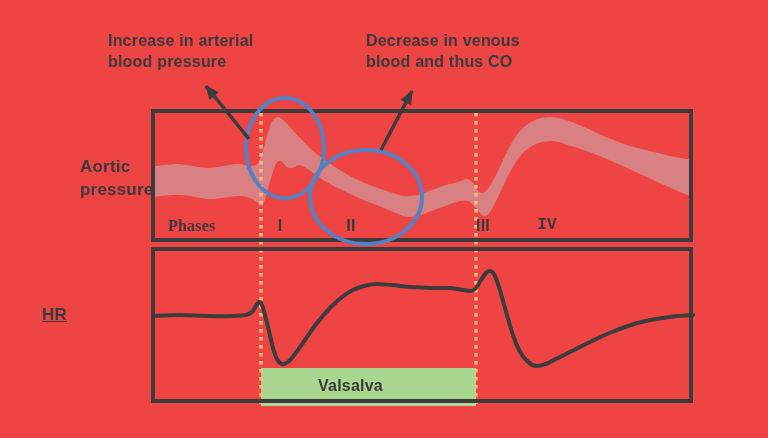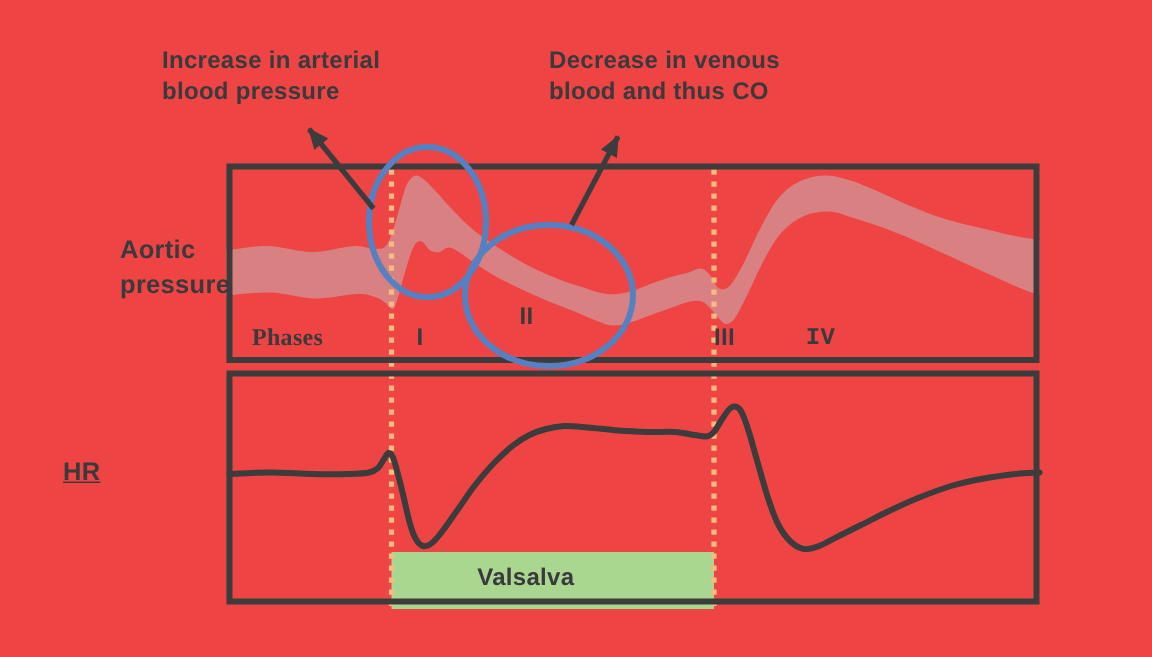--- a/index.html
+++ b/index.html
@@ -64,18 +64,18 @@
 blood and thus CO</div>
 
   <div class="lbl axis-lbl" style="left:40px; top:155px;margin-left:40px;">Aortic
 pressure</div>
 
   <div class="lbl axis-lbl" style="left:42px; top:303px;text-decoration:underline;">HR</div>
 
   <div class="lbl" style="left:168px; top:215px;font-family:Liberation Serif, serif;">Phases</div>
 
   <div class="lbl tick" style="left:280px; top:215px;">I</div>
-  <div class="lbl tick" style="left:351px; top:201px;">II</div>
+  <div class="lbl tick" style="left:351px; top:215px;">II</div>
   <div class="lbl tick" style="left:483px; top:215px;">III</div>
   <div class="lbl tick" style="left:547px; top:215px;font-family:Liberation Mono, monospace;">IV</div>
 
   <div class="lbl valsalva-lbl" style="left:261px; top:375px;">Valsalva</div>
 </div>
 
 </body></html>

